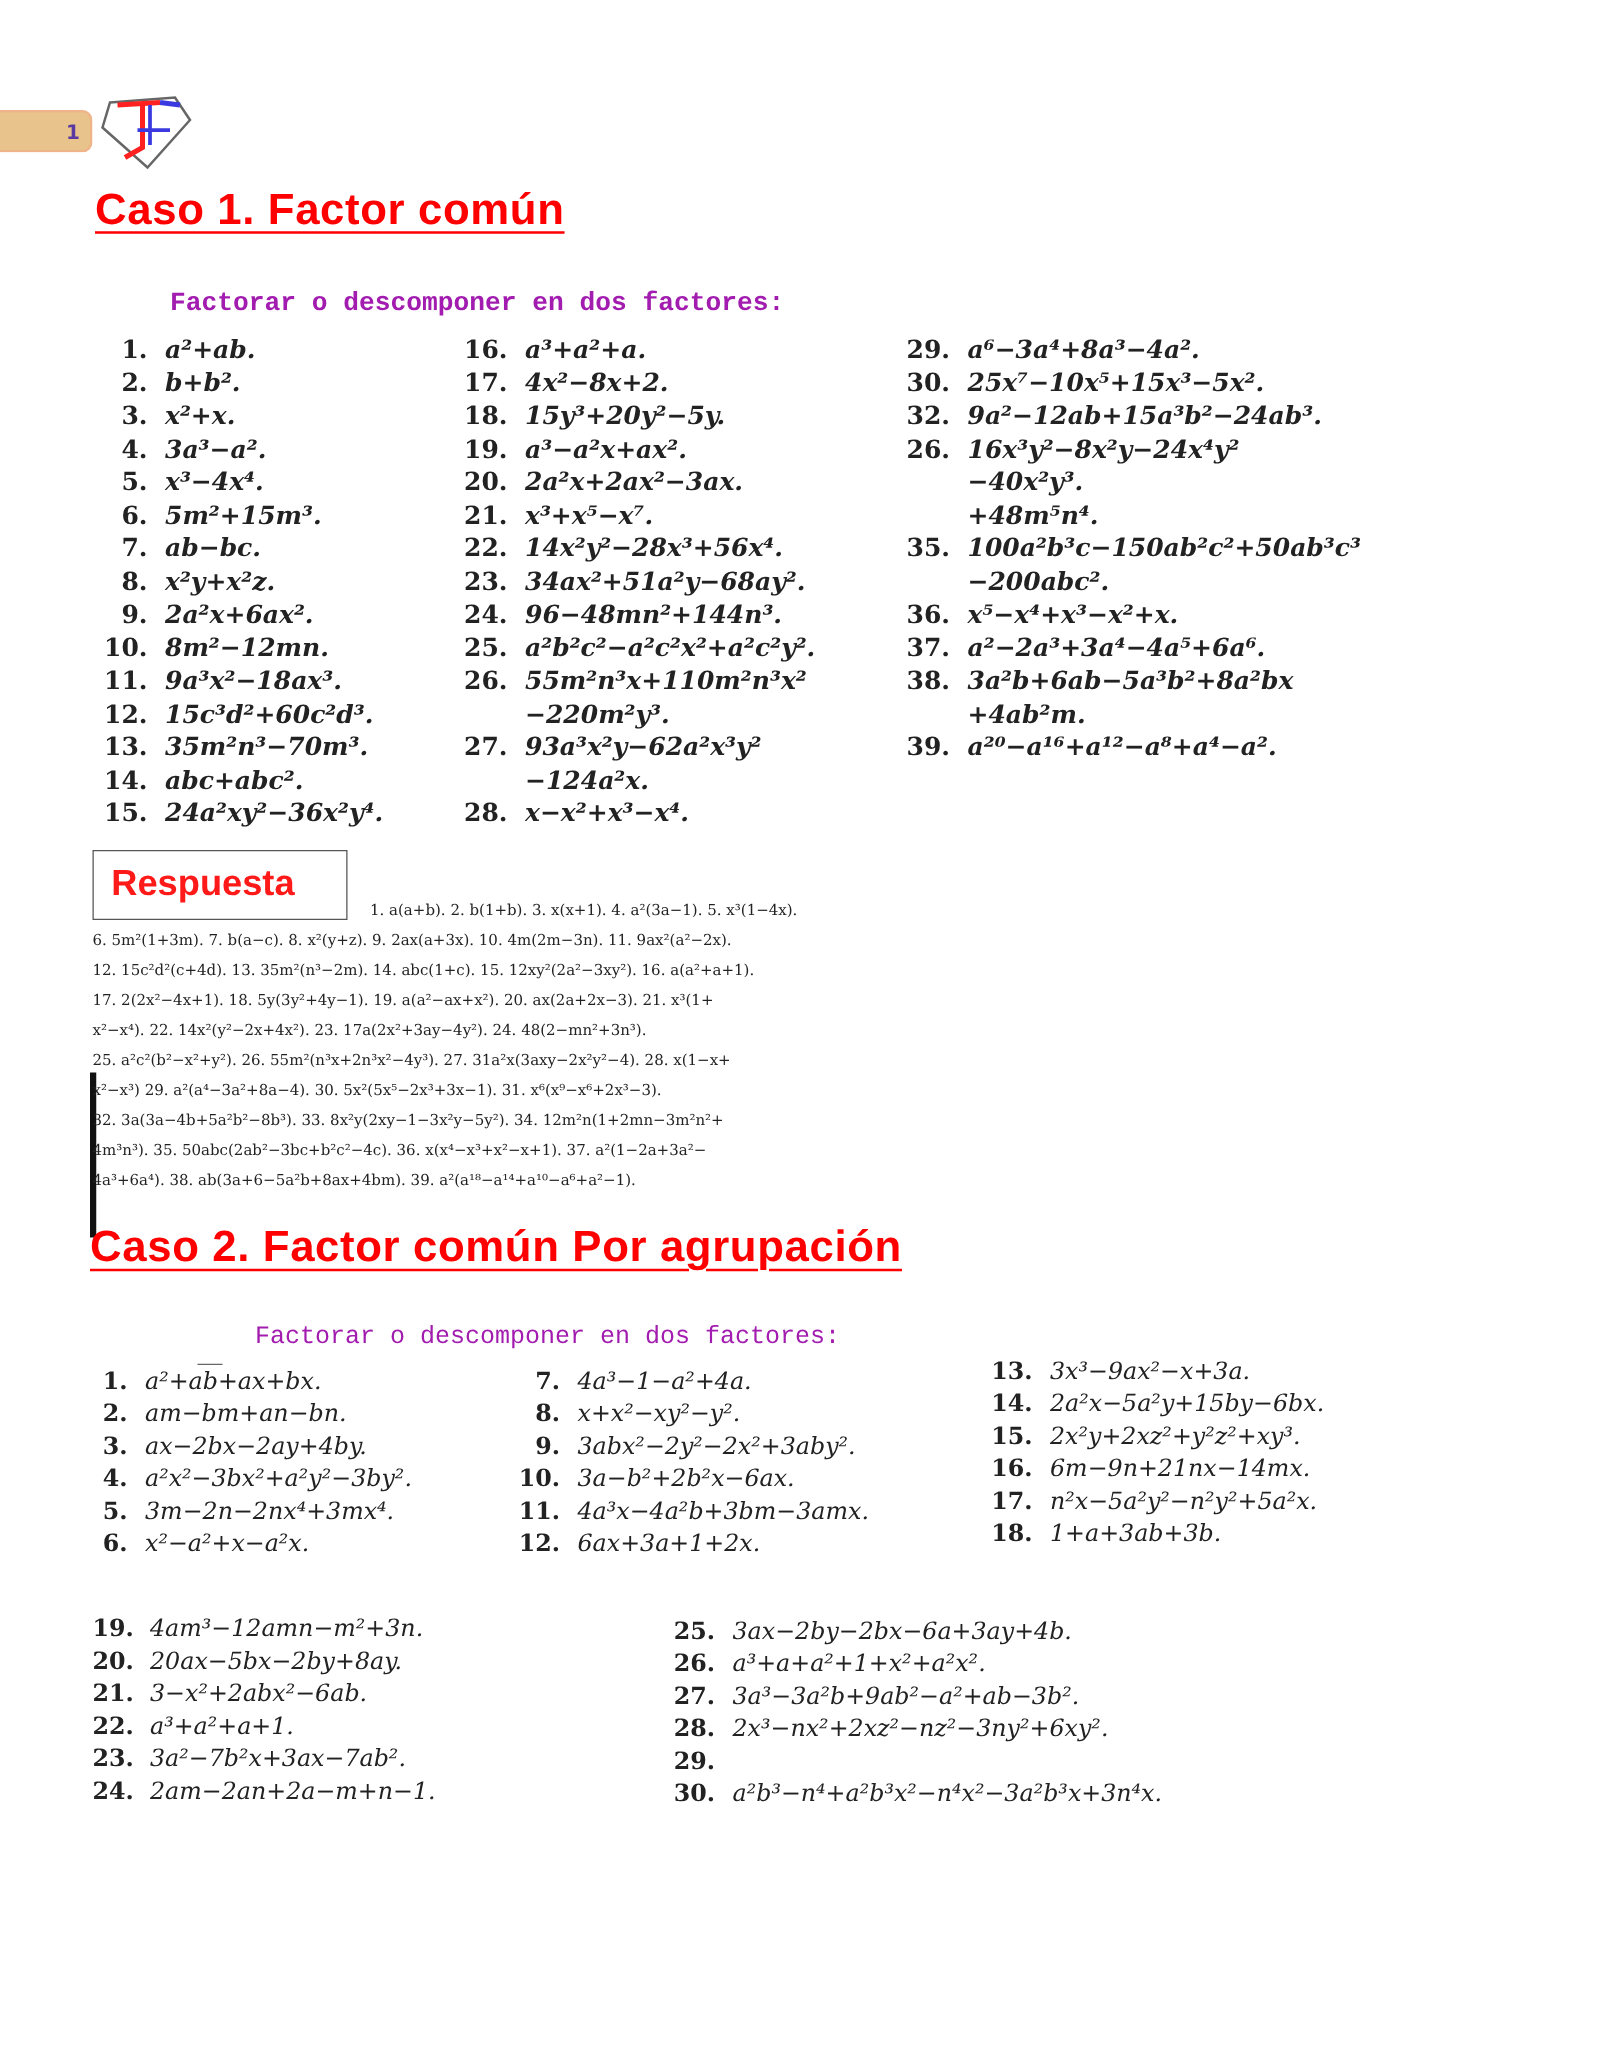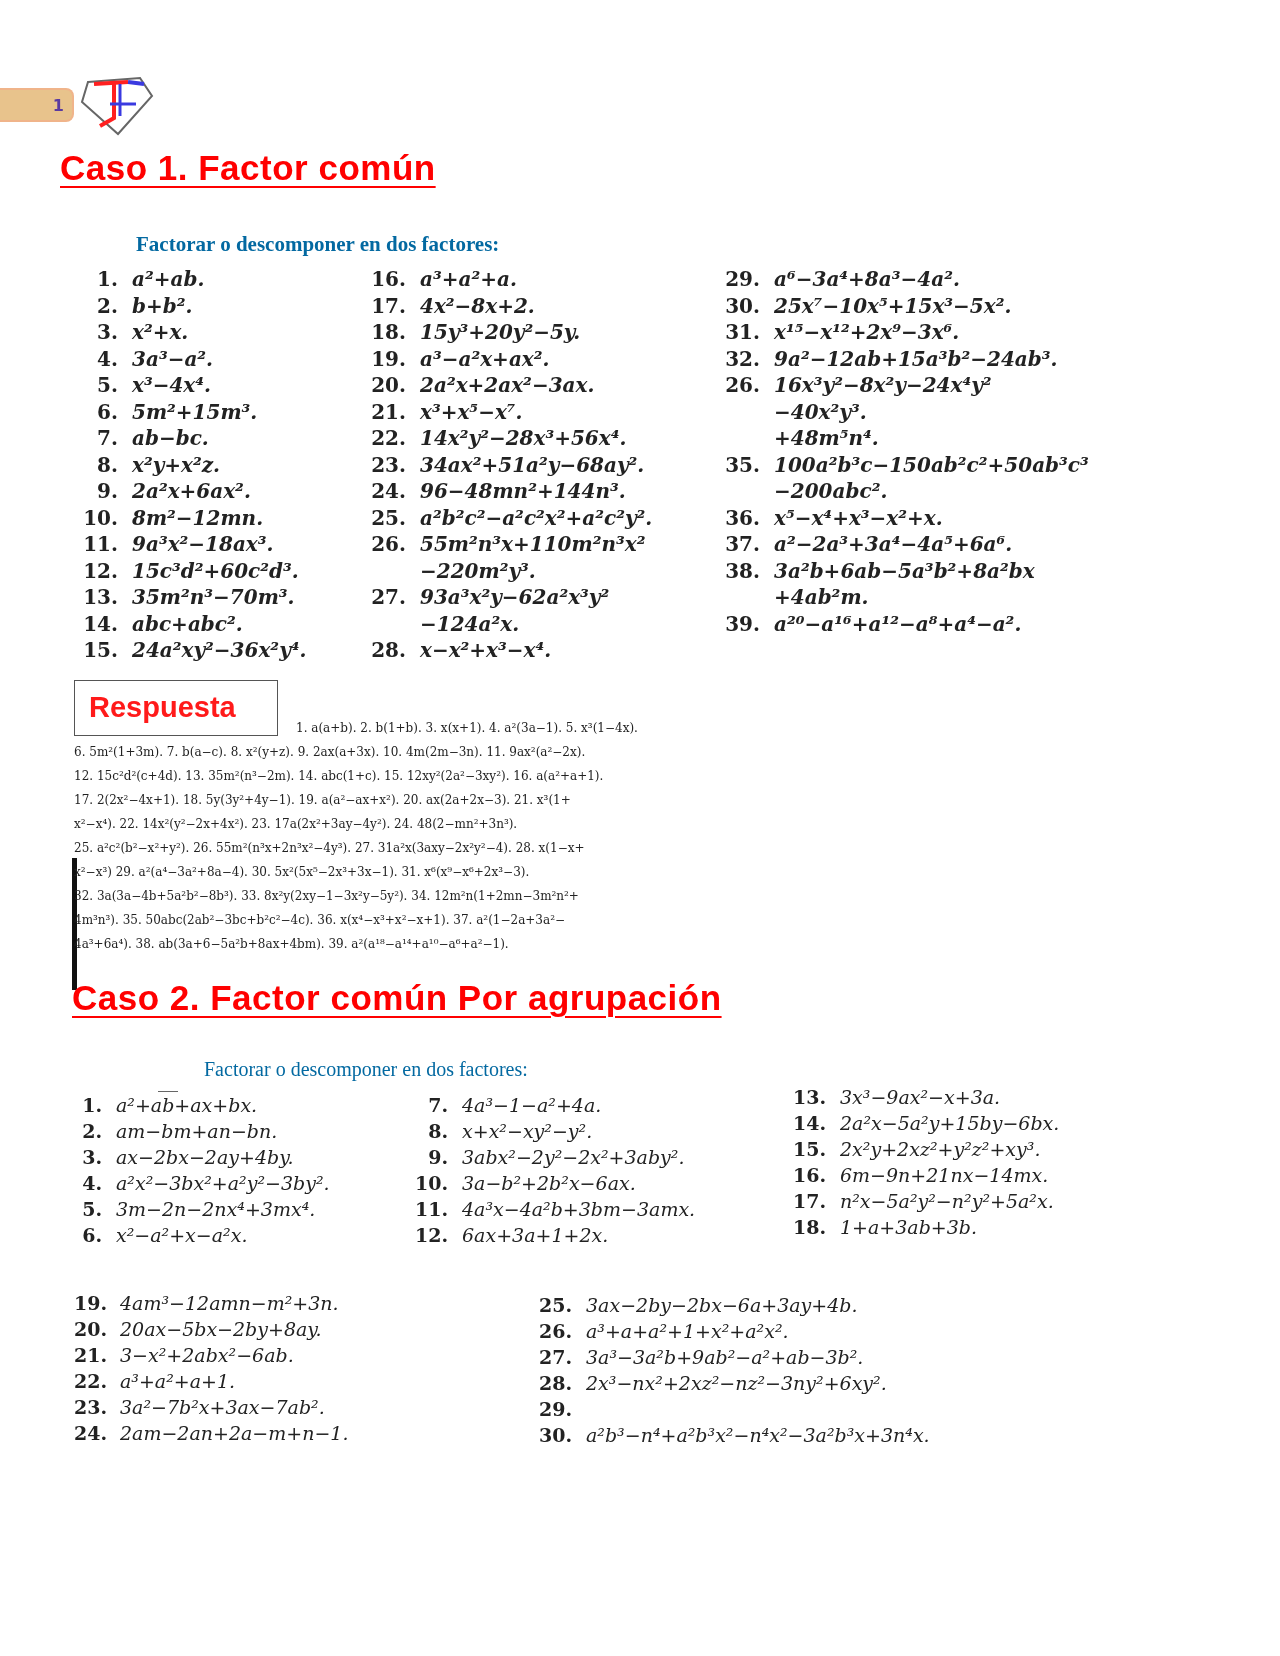--- a/index.html
+++ b/index.html
@@ -7,21 +7,21 @@
          font-family:"DejaVu Serif", serif; color:#222; }
   .page-tab { position:absolute; left:0; top:88px; width:74px; height:34px;
               background:#e8c38c; border:2px solid #f0b48a; border-left:none;
               border-radius:0 8px 8px 0; box-sizing:border-box; }
   .page-tab span { position:absolute; right:8px; top:6px; font-family:"DejaVu Sans", sans-serif;
                    font-weight:bold; font-size:16px; color:#5a3aa0; }
   .logo { position:absolute; left:78px; top:74px; width:76px; height:64px; }
   .case-title { position:absolute; font-family:"Liberation Sans", sans-serif; font-weight:bold;
                 color:#ff0000; font-size:35px; text-decoration:underline; text-decoration-thickness:2px;
                 text-underline-offset:6px; white-space:nowrap; letter-spacing:0.5px; }
-  .instr { position:absolute; font-family:Liberation Serif, serif; font-size:21px; color:#0369a1; white-space:nowrap; }
+  .instr { position:absolute; font-family:Liberation Mono, monospace; font-size:21px; color:#a21caf; white-space:nowrap; }
   .instr.bold { font-weight:bold; }
   .col { position:absolute; }
   .ex { display:flex; white-space:nowrap; font-size:20px; line-height:26.5px; font-weight:bold; }
   .ex .n { display:inline-block; text-align:right; font-family:"DejaVu Serif", serif; font-weight:bold; }
   .ex .e { font-family:"DejaVu Serif", serif; font-style:italic; padding-left:14px; }
   .c1 .ex .n { width:40px; } .c1 .ex { line-height:26.5px; }
   .c2 .ex .n { width:38px; }
   .c3 .ex .n { width:38px; }
   .cont .n { visibility:hidden; }
   .resp-box { position:absolute; left:74px; top:705px; width:204px; height:56px; border:1.5px solid #555;
@@ -46,21 +46,21 @@
 </div>
 <svg class="logo" viewBox="0 0 76 64">
   <polygon points="10,8 62,4 74,22 40,60 4,28" fill="#fff" stroke="#666" stroke-width="2"></polygon>
   <path d="M16,10 L50,8" stroke="#ff2020" stroke-width="4" fill="none"></path>
   <path d="M36,8 L36,44 L22,52" stroke="#ff2020" stroke-width="4" fill="none"></path>
   <path d="M50,8 L66,10" stroke="#3a3ae0" stroke-width="4" fill="none"></path>
   <path d="M42,10 L42,42" stroke="#3a3ae0" stroke-width="3" fill="none"></path>
   <path d="M32,30 L58,30" stroke="#3a3ae0" stroke-width="3" fill="none"></path>
 </svg>
 
-<div class="case-title" style="left:60px; top:148px;">Caso 1. Factor común</div>
+<div class="case-title" style="left:76px; top:148px;">Caso 1. Factor común</div>
 <div class="instr bold" style="left:136px; top:232px;">Factorar o descomponer en dos factores:</div>
 
 <div class="col c1" style="left:78px; top:266px;">
   <div class="ex">
       <span class="n">1.</span>
       <span class="e">a²+ab.</span>
     </div>
   <div class="ex">
       <span class="n">2.</span>
       <span class="e">b+b².</span>
@@ -183,24 +183,20 @@
 </div>
 
 <div class="col c3" style="left:722px; top:266px;">
   <div class="ex">
       <span class="n">29.</span>
       <span class="e">a⁶−3a⁴+8a³−4a².</span>
     </div>
   <div class="ex">
       <span class="n">30.</span>
       <span class="e">25x⁷−10x⁵+15x³−5x².</span>
-    </div>
-  <div class="ex">
-      <span class="n">31.</span>
-      <span class="e">x¹⁵−x¹²+2x⁹−3x⁶.</span>
     </div>
   <div class="ex">
       <span class="n">32.</span>
       <span class="e">9a²−12ab+15a³b²−24ab³.</span>
     </div>
   <div class="ex">
       <span class="n">26.</span>
       <span class="e">16x³y²−8x²y−24x⁴y²</span>
     </div>
   <div class="ex cont">

